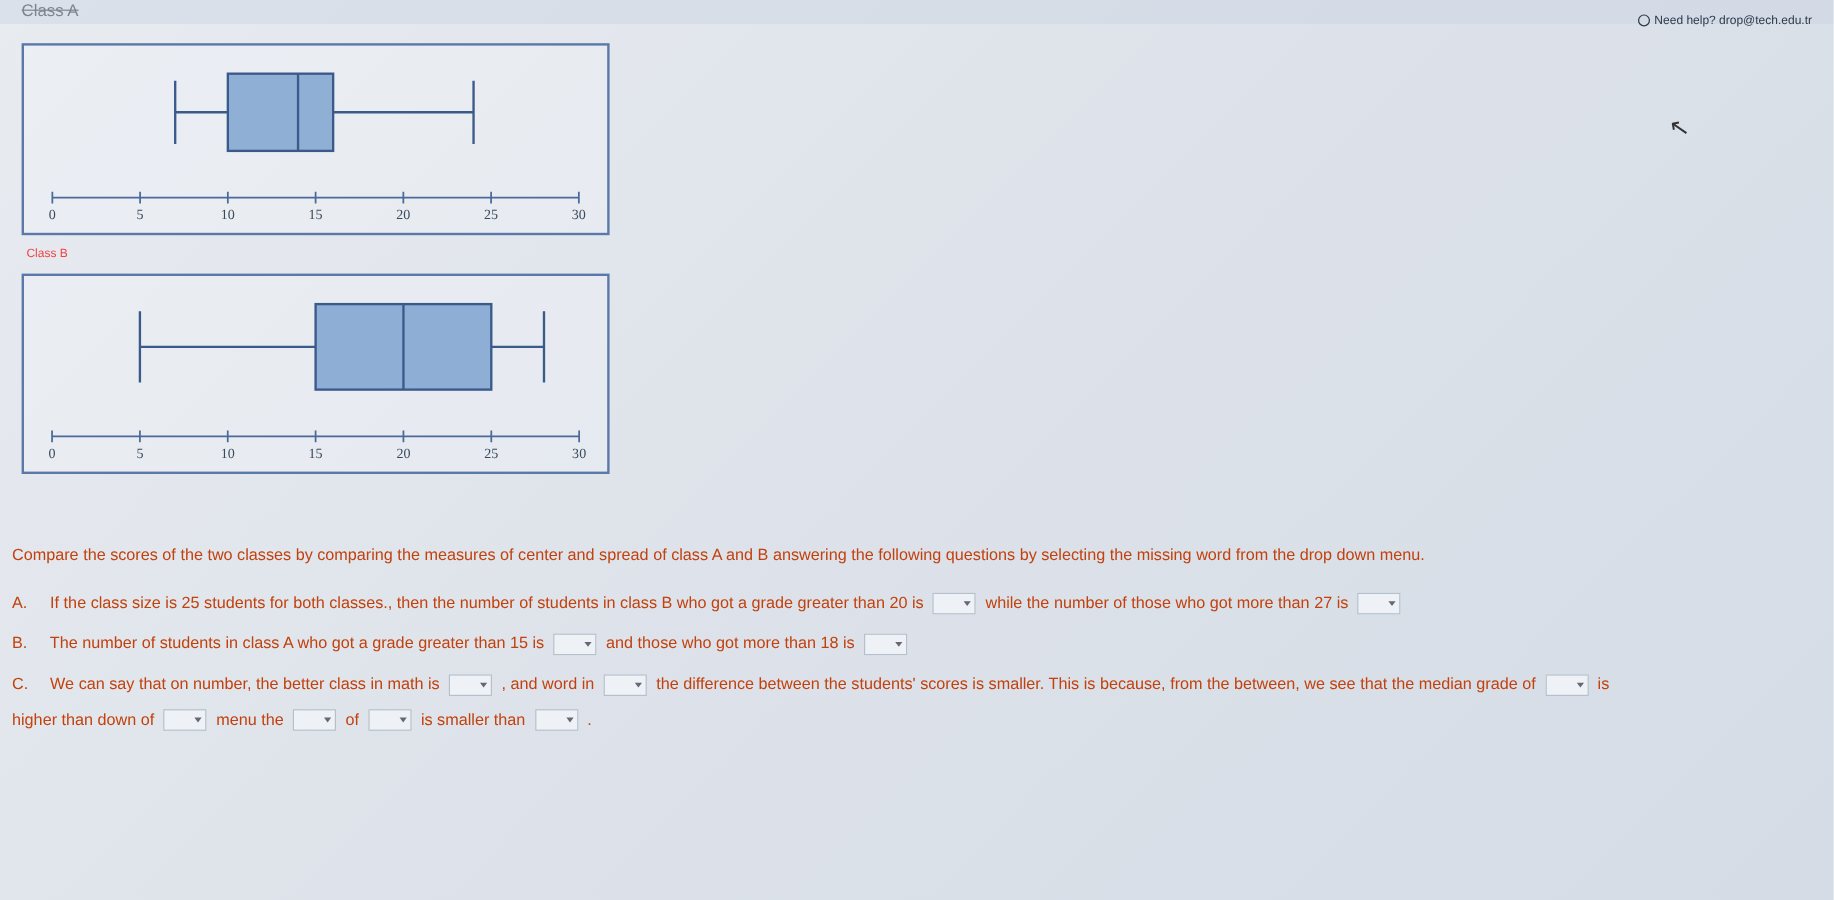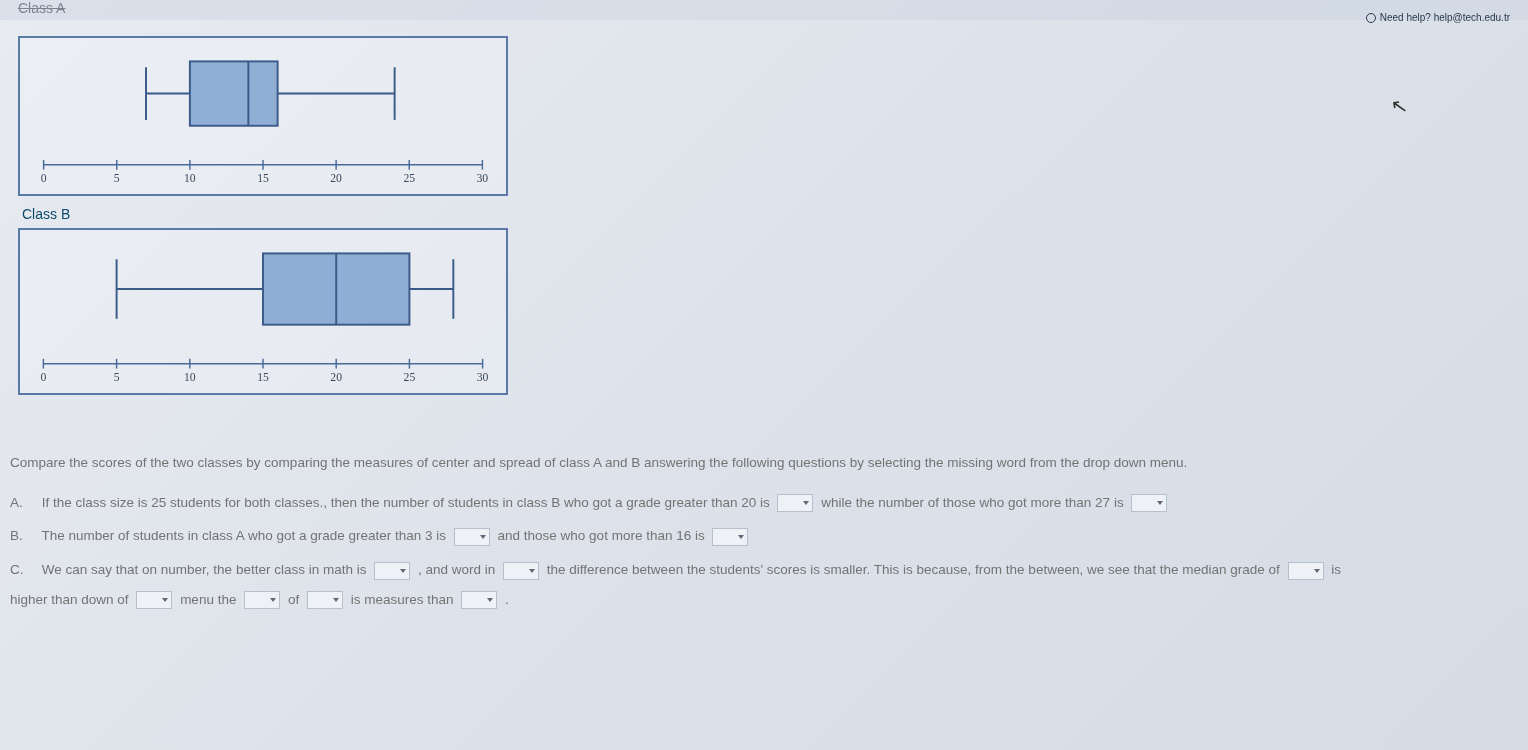--- a/index.html
+++ b/index.html
@@ -55,38 +55,38 @@
   .boxplot-container {
     position: absolute;
     border: 2px solid #5a78a8;
     background: rgba(245,248,252,0.3);
   }
   #bp-a { top: 36px; left: 18px; width: 490px; height: 160px; }
   #bp-b { top: 228px; left: 18px; width: 490px; height: 167px; }
   .class-b-label {
     position: absolute;
     top: 206px; left: 22px;
-    font-size: 14px;
-    color: #0c4a6e;
+    font-size: 10px;
+    color: #ef4444;
   }
   svg.bp { width: 100%; height: 100%; }
   .axis-line { stroke: #4a6a9a; stroke-width: 1.5; }
   .tick { stroke: #4a6a9a; stroke-width: 1.5; }
   .tick-label { font-size: 12px; fill: #3a4a5a; text-anchor: middle; font-family: serif; }
   .whisker { stroke: #3a5a8a; stroke-width: 2; }
   .box { fill: #7fa3d0; stroke: #3a5a8a; stroke-width: 2; fill-opacity: 0.85; }
   .median { stroke: #3a5a8a; stroke-width: 2; }
   
   .content {
     position: absolute;
     top: 448px;
     left: 10px;
     right: 10px;
     font-size: 13.5px;
-    color: #737373;
+    color: #c2410c;
     line-height: 2.2;
   }
   .prompt { margin-bottom: 10px; }
   .qrow { display: block; margin-bottom: 4px; }
   .qlabel { display: inline-block; width: 28px; }
   .dd {
     display: inline-block;
     min-width: 36px;
     height: 18px;
     border: 1px solid #b5c0cc;
@@ -107,21 +107,21 @@
     border-left: 3px solid transparent;
     border-right: 3px solid transparent;
     border-top: 4px solid #667;
   }
 </style>
 </head>
 <body>
 
 <div class="topbar"></div>
 <div class="class-label-top">Class A</div>
-<div class="help-note">Need help? help@tech.edu.tr</div>
+<div class="help-note">Need help? drop@tech.edu.tr</div>
 <div class="cursor">↖</div>
 
 <div id="bp-a" class="boxplot-container">
   <svg class="bp" viewBox="0 0 490 160">
       <line x1="20" y1="130" x2="470" y2="130" class="axis-line"></line>
       <line x1="20" y1="125" x2="20" y2="135" class="tick"></line>
       <text x="20" y="148" class="tick-label">0</text>
       <line x1="95" y1="125" x2="95" y2="135" class="tick"></line>
       <text x="95" y="148" class="tick-label">5</text>
       <line x1="170" y1="125" x2="170" y2="135" class="tick"></line>
@@ -177,39 +177,39 @@
   <div class="qrow">
     <span class="qlabel">A.</span>
     <span>If the class size is 25 students for both classes., then the number of students in class B who got a grade greater than 20 is</span>
     <span class="dd"></span>
     <span>while the number of those who got more than 27 is</span>
     <span class="dd"></span>
   </div>
 
   <div class="qrow">
     <span class="qlabel">B.</span>
-    <span>The number of students in class A who got a grade greater than 3 is</span>
-    <span class="dd"></span>
-    <span>and those who got more than 16 is</span>
+    <span>The number of students in class A who got a grade greater than 15 is</span>
+    <span class="dd"></span>
+    <span>and those who got more than 18 is</span>
     <span class="dd"></span>
   </div>
 
   <div class="qrow">
     <span class="qlabel">C.</span>
     <span>We can say that on number, the better class in math is</span>
     <span class="dd"></span>
     <span>, and word in</span>
     <span class="dd"></span>
     <span>the difference between the students' scores is smaller. This is because, from the between, we see that the median grade of</span>
     <span class="dd"></span>
     <span>is</span>
     <br>
     <span>higher than down of</span>
     <span class="dd"></span>
     <span>menu the</span>
     <span class="dd"></span>
     <span>of</span>
     <span class="dd"></span>
-    <span>is measures than</span>
+    <span>is smaller than</span>
     <span class="dd"></span>
     .
   </div>
 </div>
 
 </body></html>

